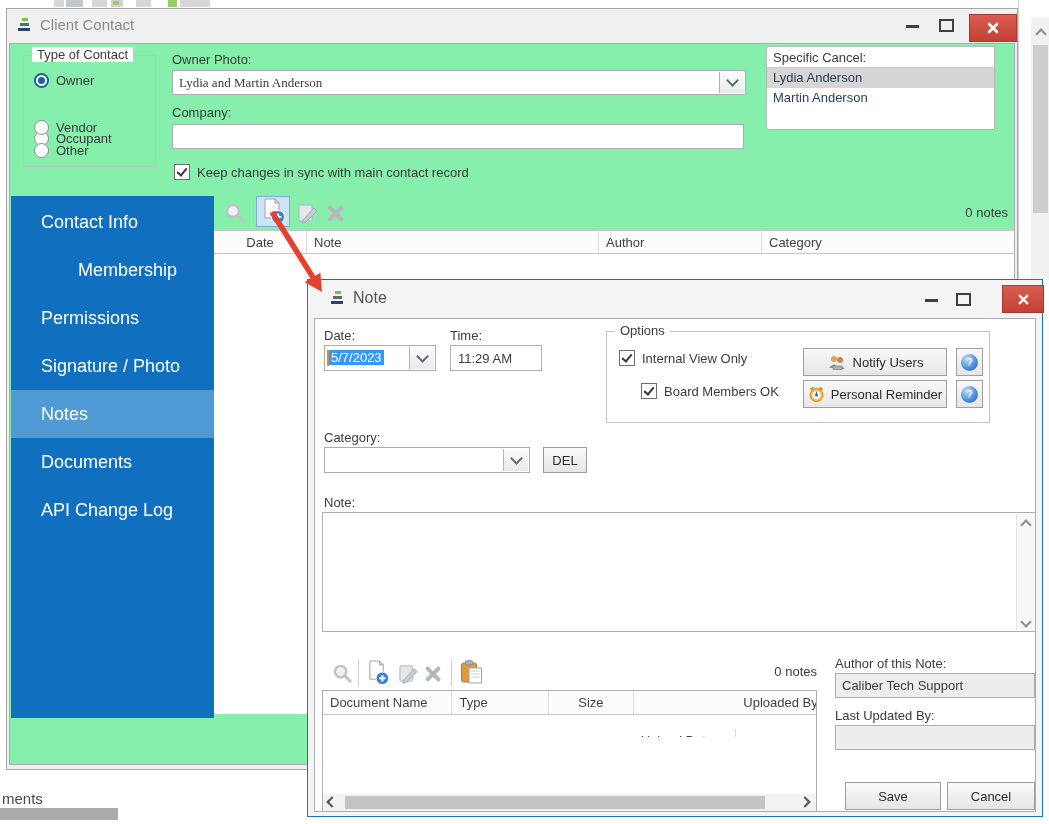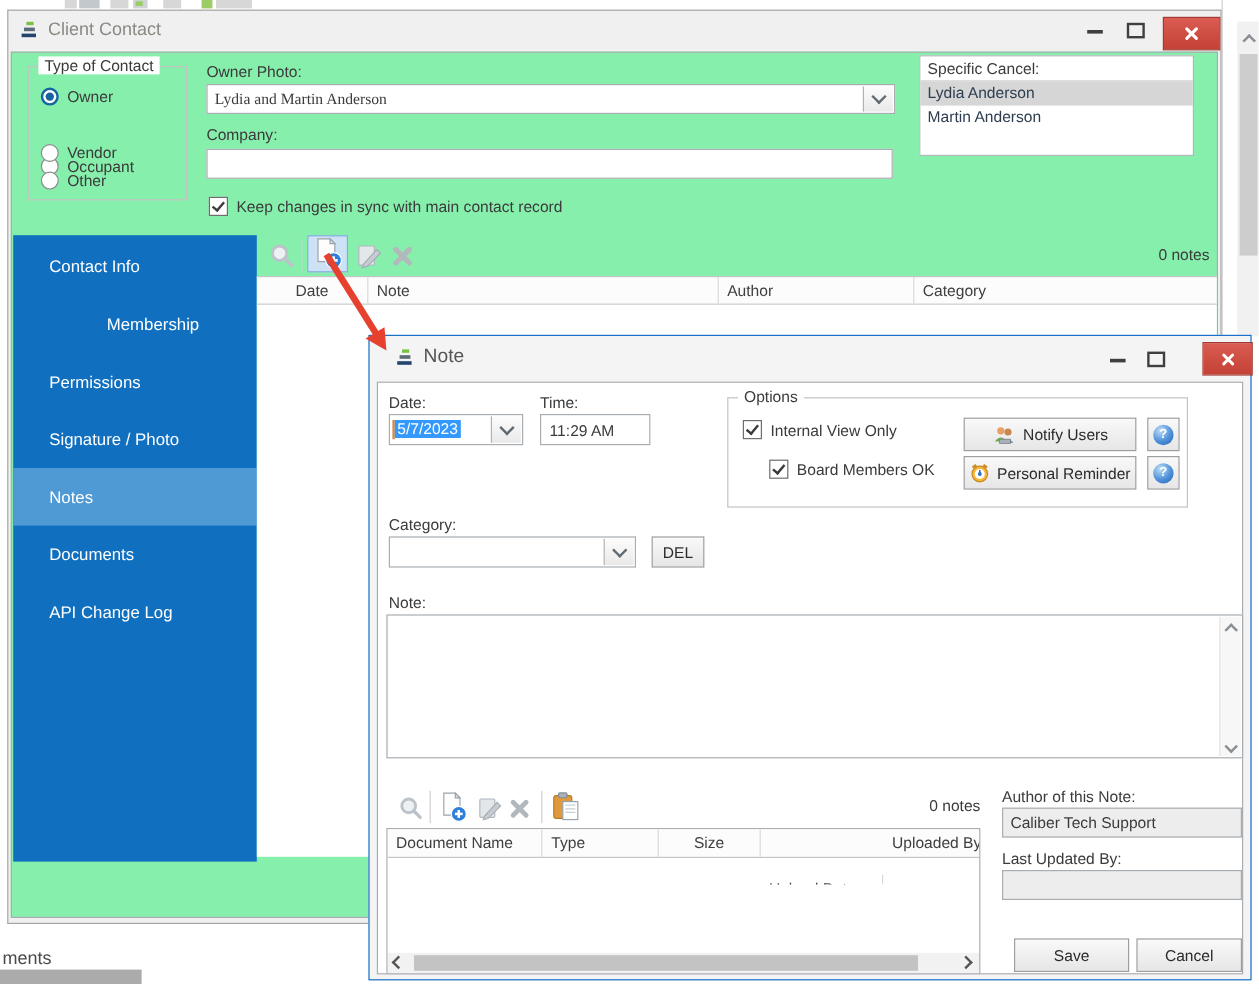--- a/index.html
+++ b/index.html
@@ -28,21 +28,21 @@
   .chev-dn-s{width:6px;height:6px;border:solid #8a8f94;border-width:0 2px 2px 0;transform:rotate(45deg);margin-top:-3px;}
   .chev-left{width:6px;height:6px;border:solid #555;border-width:0 2px 2px 0;transform:rotate(135deg);margin-left:3px;}
   .chev-right{width:6px;height:6px;border:solid #555;border-width:0 2px 2px 0;transform:rotate(-45deg);margin-right:3px;}
   .cb{width:14px;height:14px;background:#fff;border:1px solid #6e6e6e;position:relative;display:inline-block;box-sizing:content-box;}
   .cb.checked::after{content:"";position:absolute;left:4px;top:1px;width:4px;height:8px;
                      border:solid #3a3a3a;border-width:0 2px 2px 0;transform:rotate(40deg);}
   .radio{width:13px;height:13px;border-radius:50%;border:1px solid #8b8b8b;background:#fff;display:inline-block;position:relative;}
   .radio.selected{border:2px solid #1464a0;width:11px;height:11px;}
   .radio.selected::after{content:"";position:absolute;left:2px;top:2px;width:7px;height:7px;border-radius:50%;background:#1464a0;}
   .sep{width:1px;background:#cfcfcf;}
-  .sidebar-item{position:absolute;left:0;width:100%;height:48px;color:#fff;font-size:14px;
+  .sidebar-item{position:absolute;left:0;width:100%;height:48px;color:#fff;font-size:18px;
                 padding-left:30px;box-sizing:border-box;display:flex;align-items:center;cursor:default;}
   .colhead{border-right:1px solid #d9d9d9;box-sizing:border-box;padding:4px 7px;white-space:nowrap;
            overflow:hidden;color:#3f3f3f;}
   .help-sphere{width:17px;height:17px;border-radius:50%;
                background:radial-gradient(circle at 35% 28%,#bcdcf5,#4d90d8 55%,#2a63b4);
                color:#fff;font-weight:bold;font-size:11px;display:flex;align-items:center;justify-content:center;}
   .hl-tool{background:#cde3f5;border:1px solid #7fb0dd;box-sizing:border-box;}
   .scroll-track{background:#f1f1f1;}
   .scroll-thumb{background:#cdcdcd;}
 </style>

